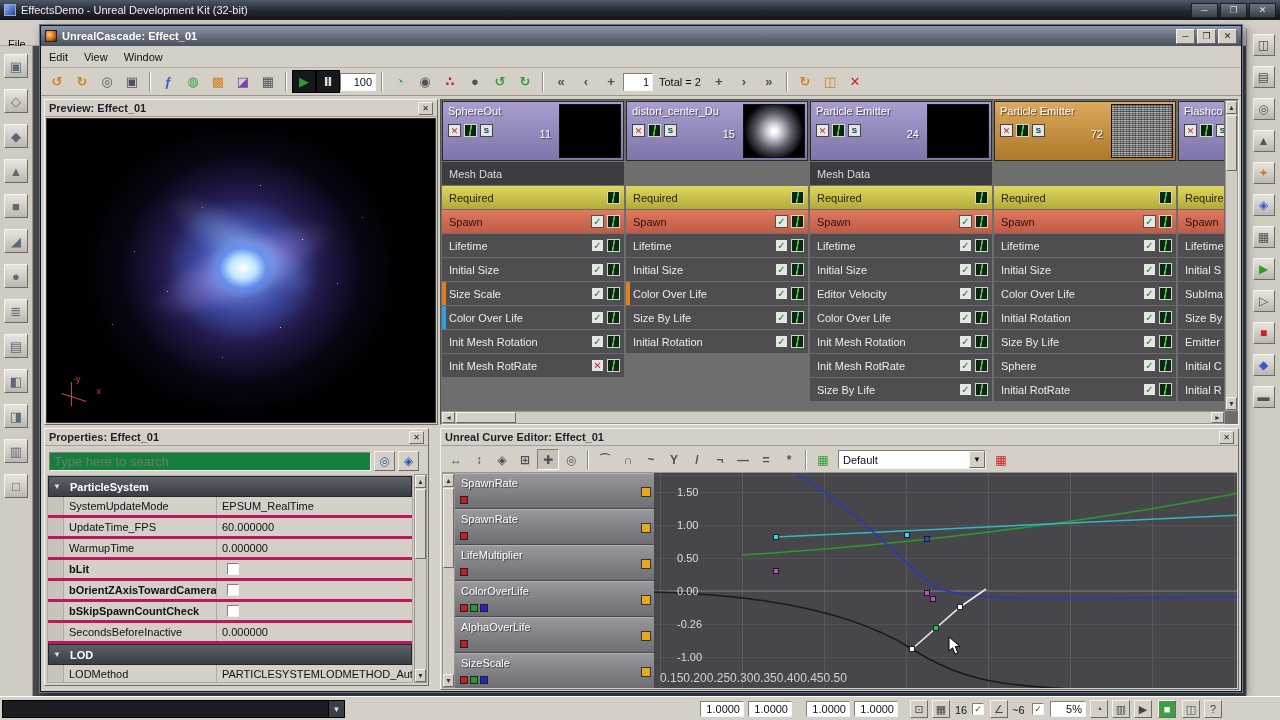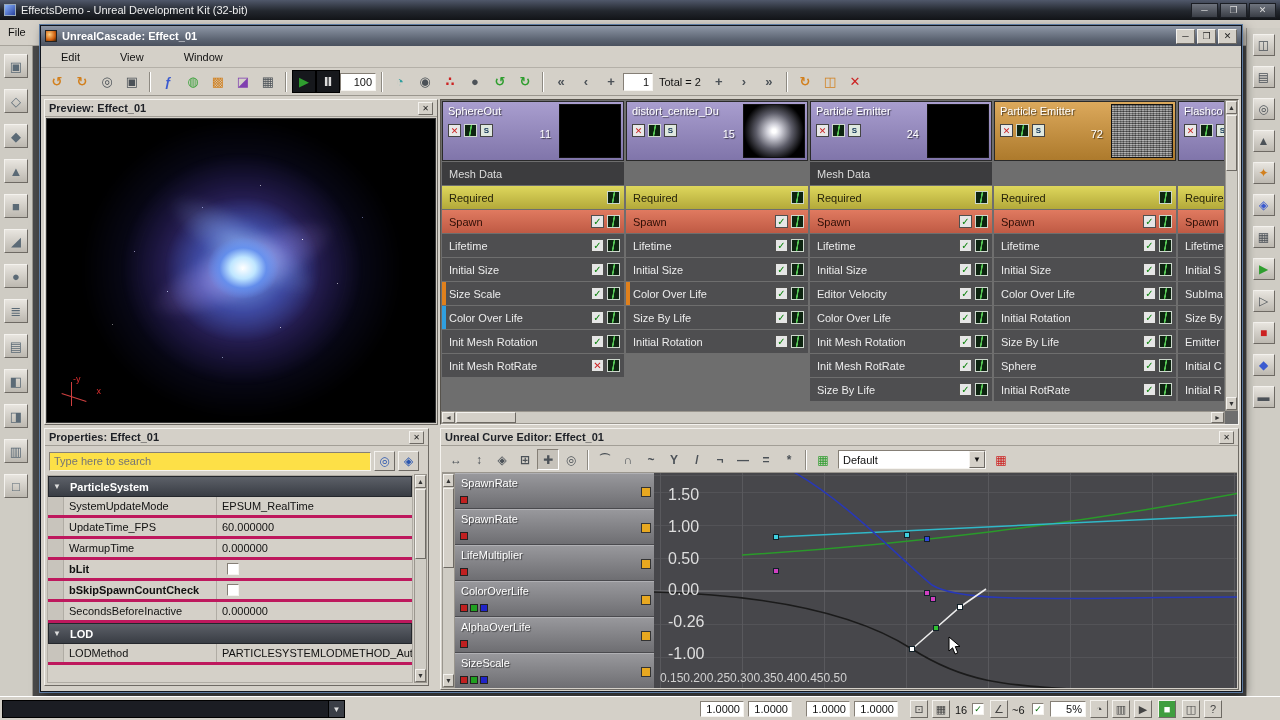--- a/index.html
+++ b/index.html
@@ -8,32 +8,32 @@
 .flex{display:flex;align-items:center}
 .sunken{border:1px solid;border-color:#857f76 #f6f4f0 #f6f4f0 #857f76;background:#fff}
 .hide{visibility:hidden}
 .pressed{border-color:#857f76 #fff #fff #857f76 !important;background:#c6c2ba !important}
 
 #os-bar{position:absolute;left:0;top:0;width:1280px;height:20px;background:linear-gradient(#50586a,#23272e 55%,#121418);color:#eee;display:flex;align-items:center;padding:0 4px;z-index:5}
 #os-icon{width:12px;height:12px;background:linear-gradient(135deg,#8ab4ff,#28419c);border:1px solid #9ab;margin-right:5px}
 .osbtn{width:27px;height:15px;margin-left:2px;background:linear-gradient(#6f747e,#3a3e46);border:1px solid #1b1e24;color:#ddd;font-size:9px;display:flex;align-items:center;justify-content:center}
 
 #menustrip{position:absolute;left:0;top:20px;width:1280px;height:26px;background:#d4d0c8;border-bottom:1px solid #a8a49c;z-index:1}
-#file-menu{position:absolute;left:8px;top:6px;color:#111}
+#file-menu{position:absolute;left:8px;top:18px;color:#111}
 #left-strip{position:absolute;left:0;top:46px;width:33px;height:650px;background:#cfccc4;border-right:1px solid #9a968e;z-index:1;display:flex;flex-direction:column;align-items:center;padding-top:8px;gap:11px}
 #right-strip{position:absolute;right:0;top:28px;width:34px;height:668px;background:#cfccc4;border-left:1px solid #9a968e;z-index:1;display:flex;flex-direction:column;align-items:center;padding-top:6px;gap:10px}
 .stool{width:24px;height:24px;display:flex;align-items:center;justify-content:center;font-size:13px;color:#5b6a76;background:linear-gradient(#e8e5df,#bcb8b0);border:1px solid;border-color:#f4f2ee #6e6a64 #6e6a64 #f4f2ee}
 #right-strip .stool{width:22px;height:22px;font-size:12px}
 
 #cascade{position:absolute;left:40px;top:25px;width:1202px;height:667px;background:#d4d0c8;border:1px solid #10141c;box-shadow:0 0 0 1px #5c7aa0,3px 4px 10px rgba(0,0,0,.55);z-index:3}
 #c-title{height:20px;background:linear-gradient(#8e97a6,#5a6270 70%,#4a515e);display:flex;align-items:center;color:#fff;font-weight:bold;padding:0 4px}
 #c-title-icon{width:12px;height:12px;background:radial-gradient(circle at 35% 35%,#ffd080,#d06010 60%,#402000);border:1px solid #222;margin-right:5px}
 .cbtnwin{width:19px;height:15px;margin-left:2px;font-size:9px;display:flex;align-items:center;justify-content:center;border:1px solid;border-color:#f4f2ee #6e6a64 #6e6a64 #f4f2ee;background:#d4d0c8;color:#222}
 #c-menu{height:22px;display:flex;align-items:center;background:#d4d0c8;border-bottom:1px solid #b4b0a8}
-.mitem{padding:0 20px;color:#111}
+.mitem{padding:0 8px;color:#111}
 #c-toolbar{height:28px;display:flex;align-items:center;background:#d4d0c8;border-bottom:1px solid #9a968e;padding:0 4px}
 .tgroup{display:flex;align-items:center;gap:1px}
 .tbtn{min-width:24px;height:23px;display:flex;align-items:center;justify-content:center;font-size:13px;font-weight:bold;border:1px solid #d4d0c8}
 .tsep{width:2px;height:20px;border-left:1px solid #8e8a82;border-right:1px solid #fff;margin:0 5px}
 .tfield{width:36px;height:18px;display:flex;align-items:center;justify-content:flex-end;padding:0 3px}
 .org{color:#d2801e}.grn{color:#2f9e2f}.blu{color:#3a5ad0}.prp{color:#8040b0}.red{color:#c22}.gry{color:#4c5258}.teal{color:#2e9e9e}.wht{color:#dcdcdc}
 .dark{background:#16181c !important;border-color:#000 !important}
 
 .panel{position:absolute;background:#d4d0c8;border:1px solid;border-color:#f4f2ee #6e6a64 #6e6a64 #f4f2ee}
 .caption{height:17px;background:#d4d0c8;display:flex;align-items:center;padding:0 4px;border-bottom:1px solid #a29e96;color:#1d2026;font-weight:bold}
@@ -76,21 +76,21 @@
 .mod-chk.on::after{content:"✓";color:#0a820a}
 .mod-chk.x::after{content:"✕";color:#c22}
 
 .sbv{position:absolute;background:#cfccc4;border:1px solid #9a968e}
 .sbthumb{background:#d4d0c8;border:1px solid;border-color:#f4f2ee #6e6a64 #6e6a64 #f4f2ee;position:absolute}
 .sbarrow{width:100%;height:13px;display:flex;align-items:center;justify-content:center;font-size:7px;color:#333;background:#d4d0c8;border:1px solid;border-color:#f4f2ee #6e6a64 #6e6a64 #f4f2ee}
 .sbarrow.h{width:13px;height:100%}
 
 #props{left:3px;top:402px;width:385px;height:258px}
 #prop-search{position:absolute;left:4px;top:22px;display:flex;gap:3px;align-items:center}
-#search-input{width:322px;height:19px;font-size:11px;padding:0 4px;border:1px solid;border-color:#857f76 #f6f4f0 #f6f4f0 #857f76;background:#fde047;color:#222}
+#search-input{width:322px;height:19px;font-size:13px;padding:0 4px;border:1px solid;border-color:#857f76 #f6f4f0 #f6f4f0 #857f76;background:#15803d;color:#222}
 .sbtn{width:21px;height:20px;display:flex;align-items:center;justify-content:center;font-size:12px;color:#2a56b0;border:1px solid;border-color:#f4f2ee #6e6a64 #6e6a64 #f4f2ee;background:#d4d0c8}
 #prop-grid{position:absolute;left:2px;top:46px;right:15px;bottom:2px;overflow:hidden;border:1px solid #b0aca4;background:#d4d0c8}
 .prow{height:21px;display:flex;align-items:center;border-bottom:3px solid #be185d;background:#d4d0c8}
 .prow .gutter{width:16px;height:100%;background:#c8c4bc;border-right:1px solid #b0aca4;flex:none}
 .prow .plabel{width:152px;padding-left:5px;white-space:nowrap;overflow:hidden;flex:none}
 .prow .pval{flex:1;padding-left:5px;border-left:1px solid #b0aca4;height:100%;display:flex;align-items:center;white-space:nowrap;overflow:hidden}
 .prow .pcheck{display:none}
 .prow.check .plabel{font-weight:bold}
 .prow.check .pcheck{display:block;width:12px;height:12px;margin-left:5px;background:#fff;border:1px solid;border-color:#857f76 #f6f4f0 #f6f4f0 #857f76}
 .prow.cat{background:linear-gradient(#5c6068,#393d44);border:1px solid #24272c;color:#fff}
@@ -105,21 +105,21 @@
 #preset-combo .arr{margin-left:auto;width:16px;height:17px;background:#d4d0c8;border:1px solid;border-color:#f4f2ee #6e6a64 #6e6a64 #f4f2ee;display:flex;align-items:center;justify-content:center;font-size:8px}
 #trk-scroll{position:absolute;left:1px;top:44px;width:13px;bottom:1px}
 #tracks{position:absolute;left:14px;top:44px;width:199px;bottom:1px;background:#8b5cf6;overflow:hidden;display:flex;flex-direction:column}
 .trk{height:36px;flex:none;background:linear-gradient(#98989c,#6e6e72);border-bottom:1px solid #4a4a4e;border-top:1px solid #b0b0b4;position:relative;color:#fff}
 .trk-label{position:absolute;left:6px;top:3px;text-shadow:1px 1px 1px rgba(0,0,0,.55)}
 .trk-sw{position:absolute;left:5px;bottom:4px;display:flex;gap:2px}
 .sw{width:8px;height:8px;border:1px solid #222}
 .sw.r{background:#c02020}.sw.g{background:#20a020}.sw.b{background:#2024c8}
 .trk-toggle{position:absolute;right:3px;top:13px;width:10px;height:10px;background:#e8a820;border:1px solid #333}
 #graph{position:absolute;left:213px;top:44px;right:1px;bottom:1px;background-color:#47474b;background-image:repeating-linear-gradient(90deg,#59595d 0 1px,transparent 1px 82px),repeating-linear-gradient(180deg,#535357 0 1px,transparent 1px 33px);background-position:6px 19px,6px 19px;overflow:hidden}
-#ylabels{position:absolute;left:14px;top:13px;height:177px;display:flex;flex-direction:column;justify-content:space-between;color:#dedede;font-size:16px}
+#ylabels{position:absolute;left:23px;top:13px;height:177px;display:flex;flex-direction:column;justify-content:space-between;color:#dedede;font-size:11px}
 #xlabels{position:absolute;left:6px;bottom:3px;width:676px;display:flex;justify-content:flex-start;color:#d0d0d0;font-size:12px}
 
 #status{position:absolute;left:0;top:696px;width:1280px;height:24px;background:#d4d0c8;border-top:1px solid #fff;z-index:4}
 #sel-combo{position:absolute;left:2px;top:3px;width:343px;height:18px;background:#1b1d23;border:1px solid #000;display:flex;align-items:center;color:#ccc;padding-left:4px}
 #sel-combo .arr{margin-left:auto;width:16px;height:16px;background:#3a3e46;color:#ddd;display:flex;align-items:center;justify-content:center;font-size:8px;border-left:1px solid #000}
 #status-text{position:absolute;left:430px;top:6px;width:320px;text-align:center;color:#111}
 .sfield{position:absolute;top:4px;width:44px;height:16px;display:flex;align-items:center;justify-content:flex-end;padding-right:3px}
 .stbtn{position:absolute;top:3px;width:18px;height:18px;display:flex;align-items:center;justify-content:center;font-size:11px;color:#444;border:1px solid;border-color:#f4f2ee #6e6a64 #6e6a64 #f4f2ee;background:#d4d0c8}
 .stlabel{position:absolute;top:7px;color:#111}
 .stcheck{position:absolute;top:6px;width:12px;height:12px;background:#fff;border:1px solid;border-color:#857f76 #f6f4f0 #f6f4f0 #857f76;font-size:9px;color:#0a700a;display:flex;align-items:center;justify-content:center}
@@ -719,20 +719,29 @@
 
         <span class="plabel">WarmupTime</span>
         <span class="pval">
             <span>0.000000</span>
           </span>
       </div>
         <div class="prow prop check">
         <span class="gutter"></span>
 
         <span class="plabel">bLit</span>
+        <span class="pval">
+            <span></span>
+            <span class="pcheck"></span>
+          </span>
+      </div>
+        <div class="prow prop check">
+        <span class="gutter"></span>
+
+        <span class="plabel">bOrientZAxisTowardCamera</span>
         <span class="pval">
             <span></span>
             <span class="pcheck"></span>
           </span>
       </div>
         <div class="prow prop check">
         <span class="gutter"></span>
 
         <span class="plabel">bSkipSpawnCountCheck</span>
         <span class="pval">

